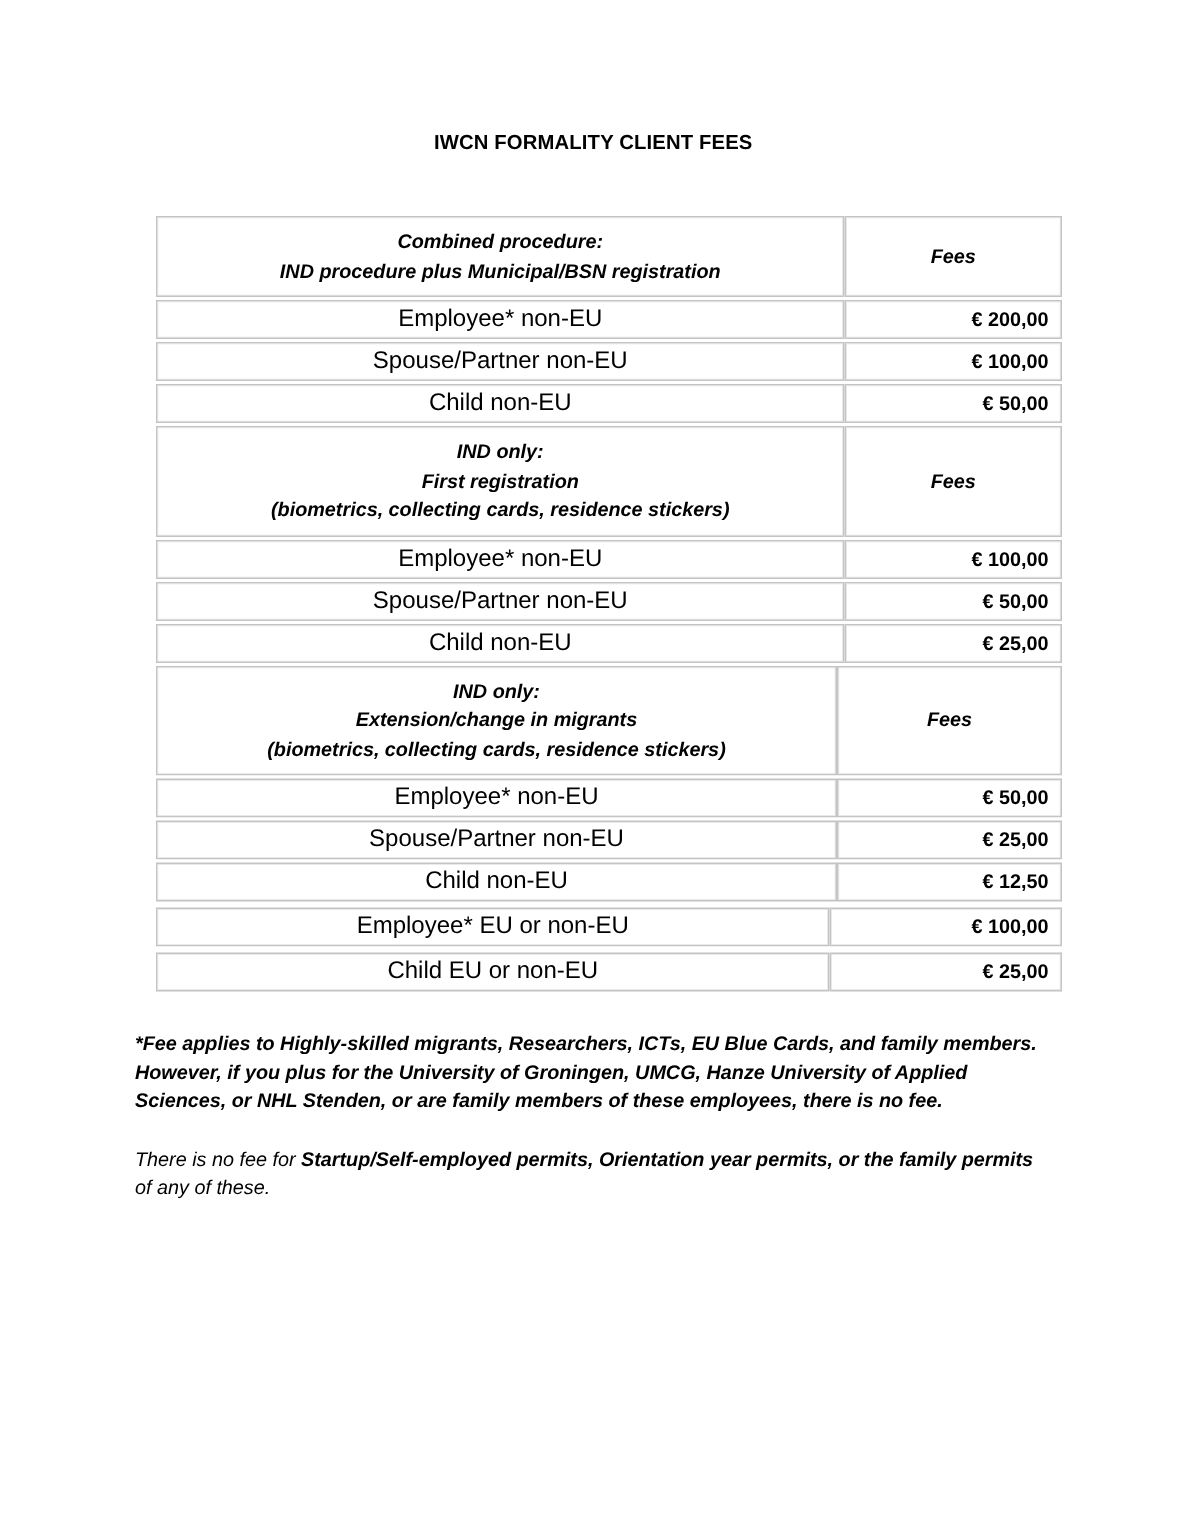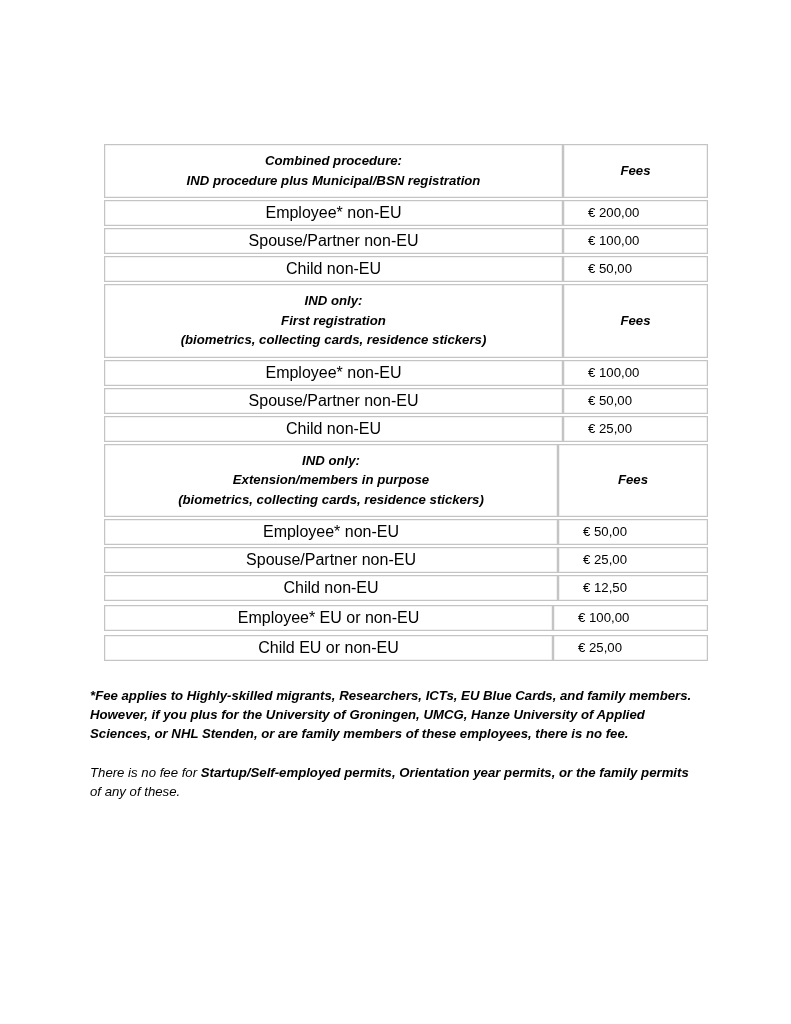--- a/index.html
+++ b/index.html
@@ -94,26 +94,26 @@
   
   .data-row .cat-cell {
     font-weight: normal;
     font-style: normal;
     font-size: 16px;
     line-height: 17px;
     padding: 3px 8px 4px 8px;
     margin-left: 20px;
   }
   .data-row .fee-cell {
-    font-weight: normal;
+    font-weight: bold;
     font-style: normal;
     font-size: 13.2px;
     line-height: 17px;
-    padding: 3px 8px 4px 24px;
-    text-align: left;
+    padding: 3px 8px 4px 8px;
+    text-align: right;
     white-space: nowrap;
   }
 
   
   .row-gap td {
     border: none;
     box-shadow: none;
     height: 2px;
     padding: 0;
     line-height: 0;
@@ -135,20 +135,21 @@
   }
   .note.strong { font-weight: bold; }
   .note.mixed  { font-weight: normal; margin-top: 19px; }
   .note.mixed b { font-weight: bold; }
 </style>
 </head>
 <body>
 
 <div class="page">
 
+  <div class="doc-title">IWCN FORMALITY CLIENT FEES</div>
 
   <div class="tables-wrap">
       <div class="fee-block">
         <table class="fee-table">
           <colgroup>
             <col style="width: 459px;">
             <col style="width: 145px;">
           </colgroup>
           <tbody>
             <tr class="hdr-row">
@@ -221,21 +222,21 @@
         </table>
       </div>
       <div class="fee-block">
         <table class="fee-table">
           <colgroup>
             <col style="width: 454px;">
             <col style="width: 150px;">
           </colgroup>
           <tbody>
             <tr class="hdr-row">
-              <td class="cat-cell"><span>IND only:</span><br><span>Extension/members in purpose</span><br><span>(biometrics, collecting cards, residence stickers)</span></td>
+              <td class="cat-cell"><span>IND only:</span><br><span>Extension/change in migrants</span><br><span>(biometrics, collecting cards, residence stickers)</span></td>
               <td class="fee-cell">Fees</td>
             </tr>
             <tr class="row-gap">
               <td></td>
               <td></td>
             </tr>
             <tr class="data-row">
               <td class="cat-cell">Employee* non-EU</td>
               <td class="fee-cell">€ 50,00</td>
             </tr>

